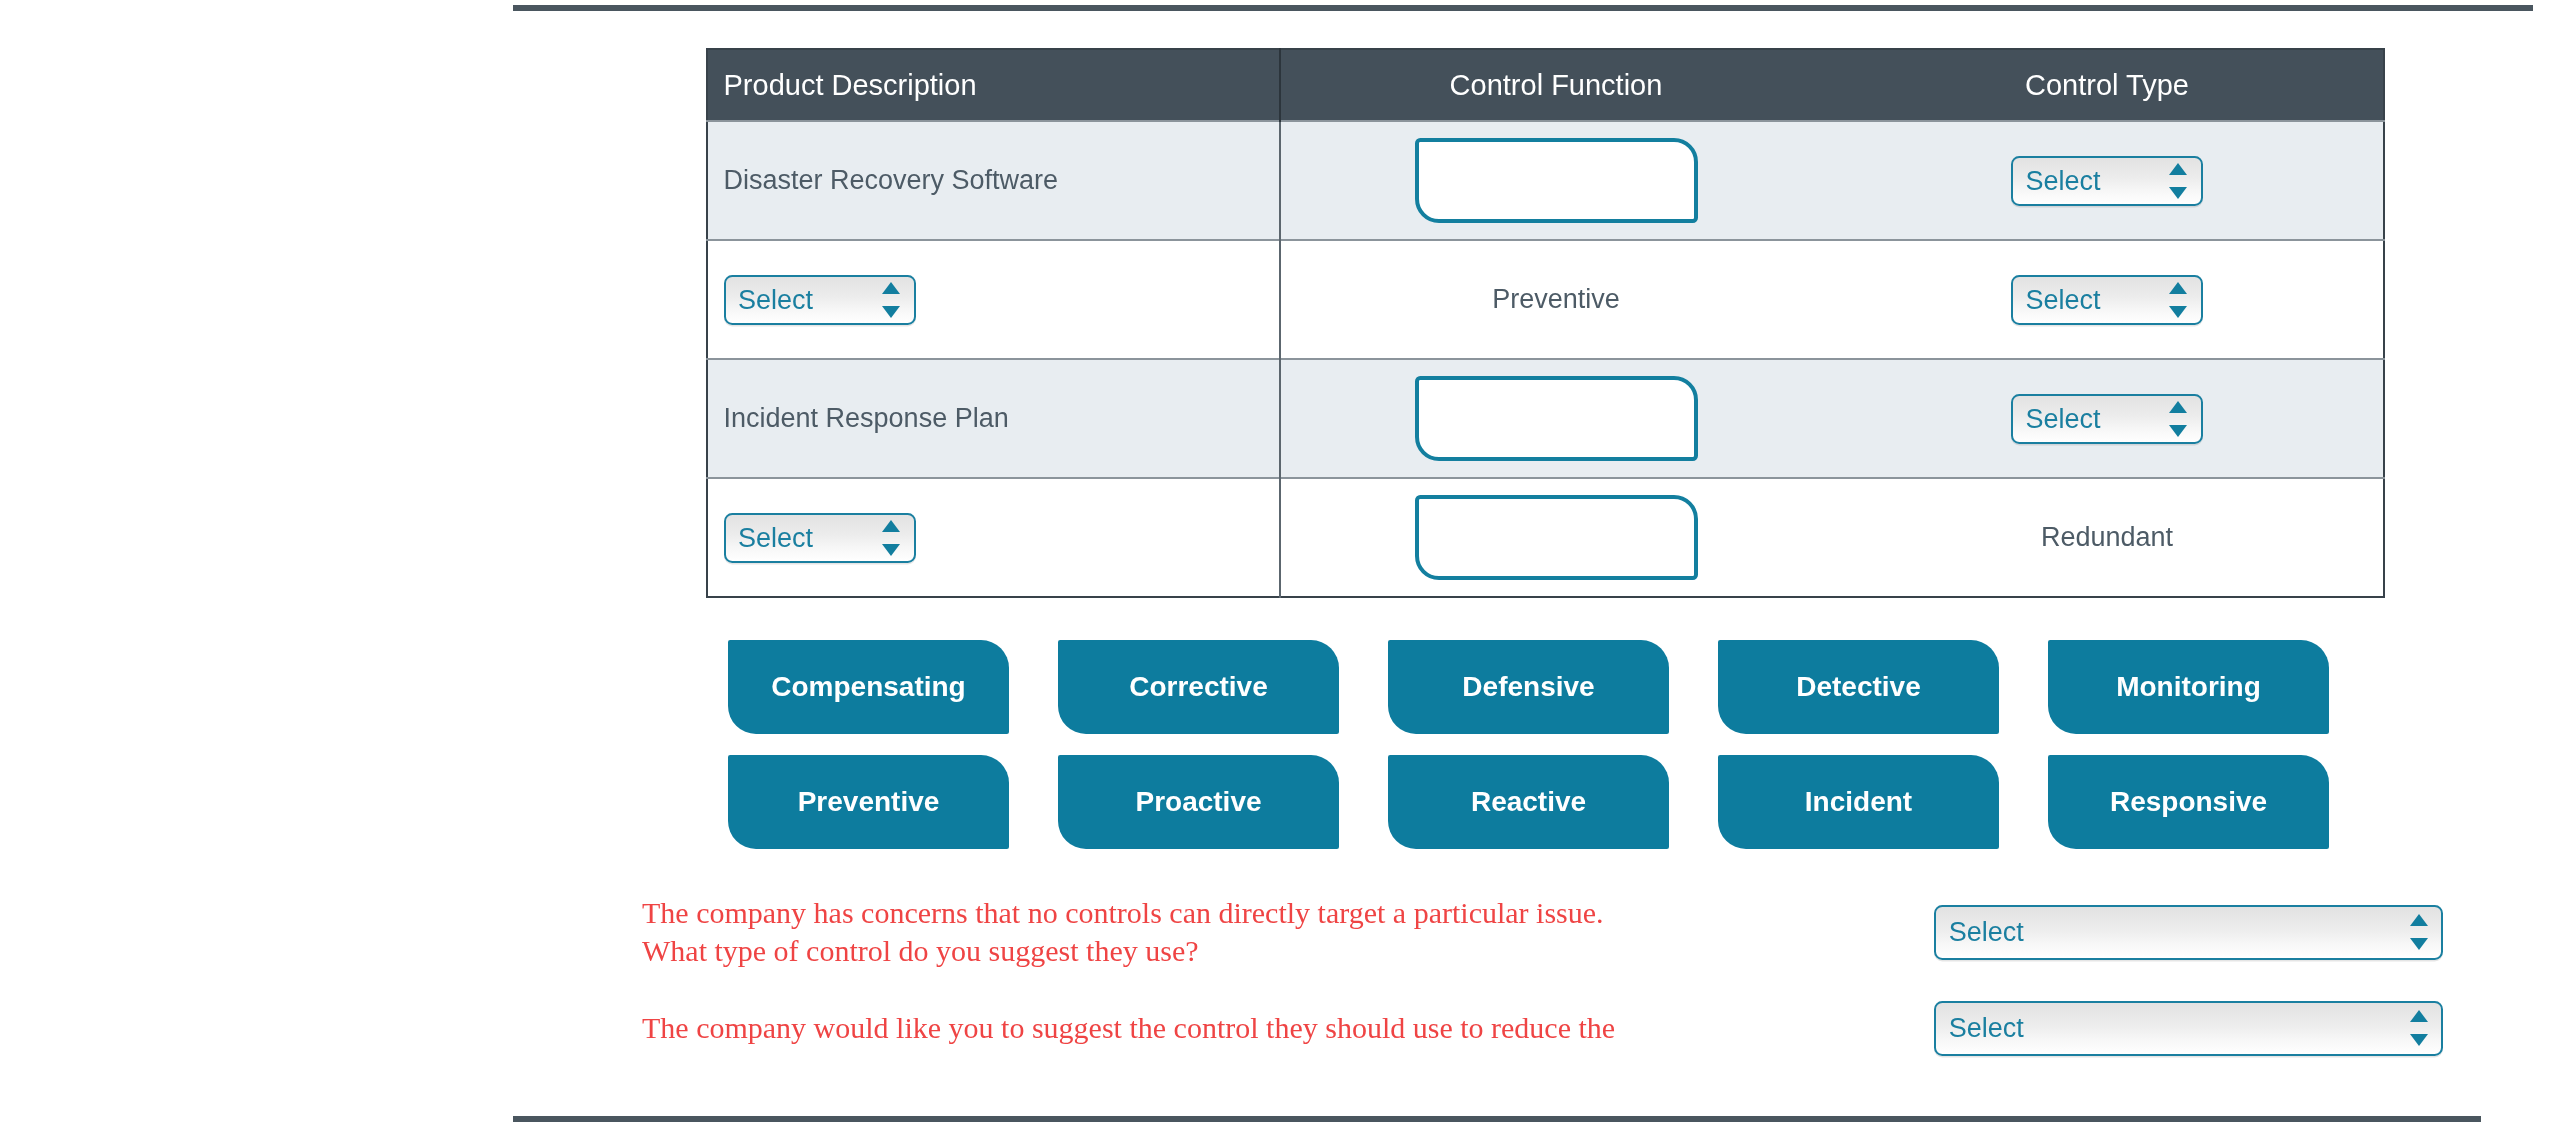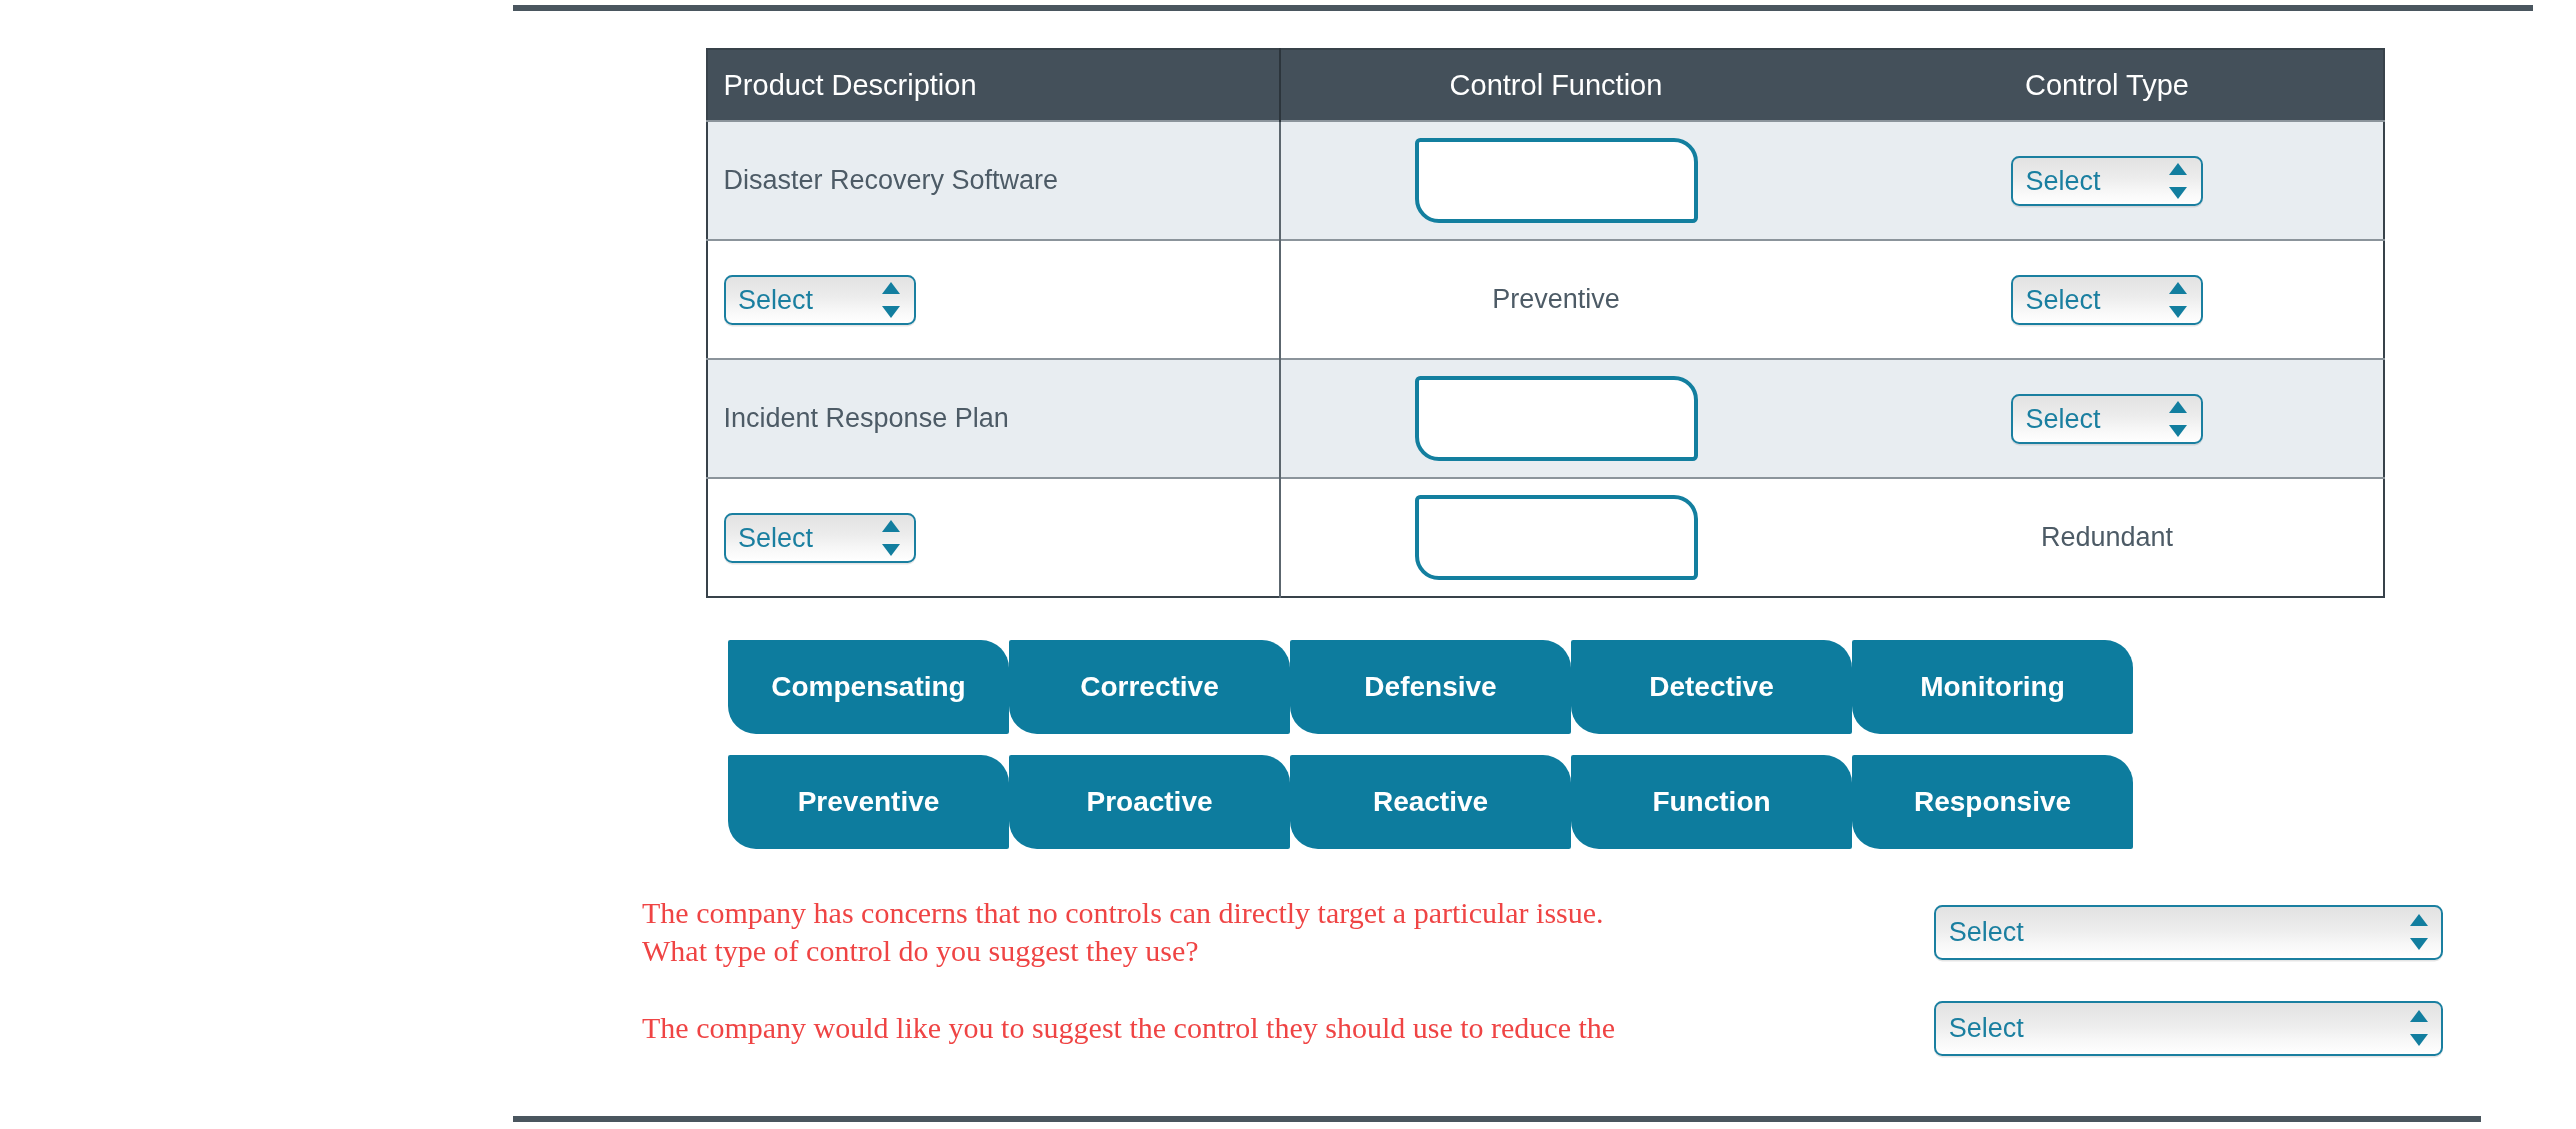--- a/index.html
+++ b/index.html
@@ -146,20 +146,21 @@
     width: 1618px;
   }
   .chip-row {
     display: flex;
     gap: 0;
     margin-bottom: 21px;
   }
   .chip {
     width: 281px;
     height: 94px;
+    margin-right: 49px;
     background: #0d7c9e;
     color: #ffffff;
     font-size: 28px;
     font-weight: bold;
     display: flex;
     align-items: center;
     justify-content: center;
     border-radius: 2.1px 28px 2.1px 28px;
     box-sizing: border-box;
   }
@@ -289,21 +290,21 @@
       <div class="chip">Compensating</div>
       <div class="chip">Corrective</div>
       <div class="chip">Defensive</div>
       <div class="chip">Detective</div>
       <div class="chip">Monitoring</div>
     </div>
     <div class="chip-row">
       <div class="chip">Preventive</div>
       <div class="chip">Proactive</div>
       <div class="chip">Reactive</div>
-      <div class="chip">Function</div>
+      <div class="chip">Incident</div>
       <div class="chip">Responsive</div>
     </div>
   </div>
 
   <div class="questions">
 
     <div class="q-row">
       <div class="q-text">
         <span class="line">The company has concerns that no controls can directly target a particular issue.</span>
         <span class="line">What type of control do you suggest they use?</span>

